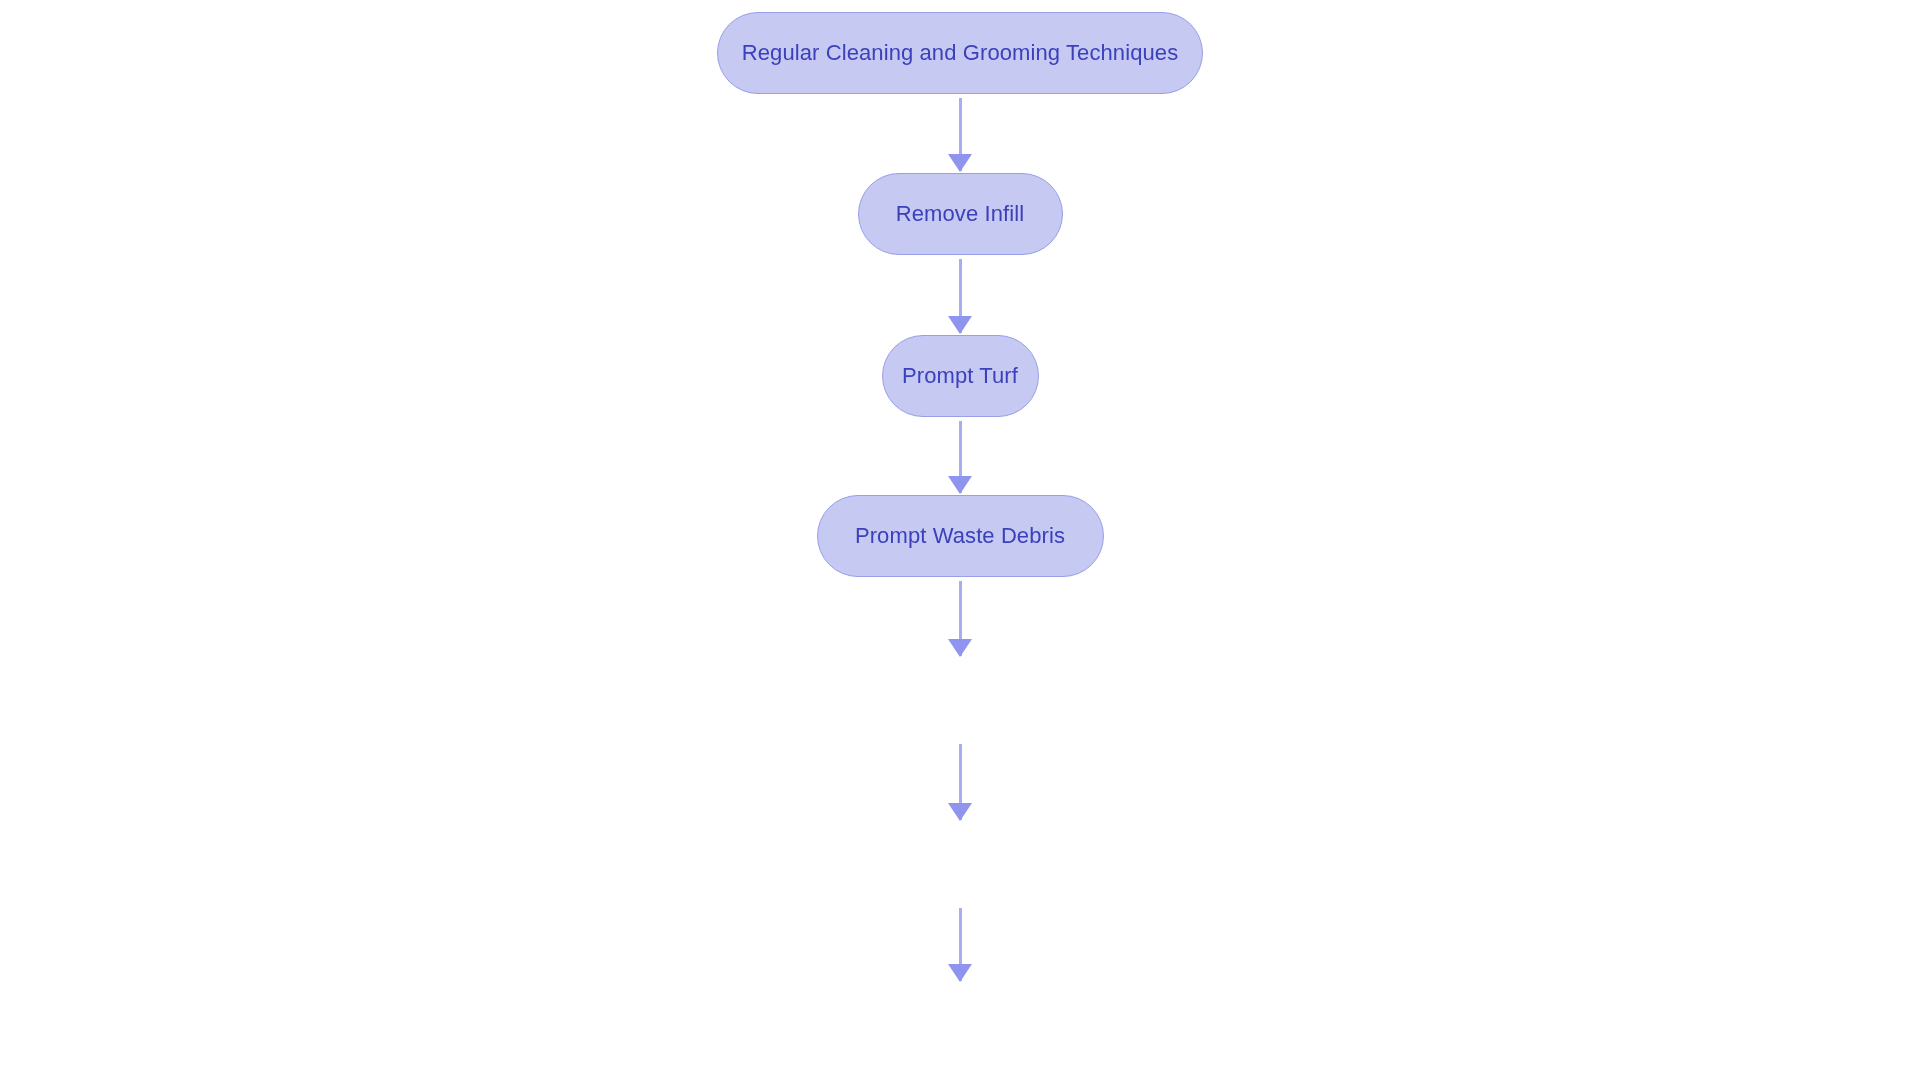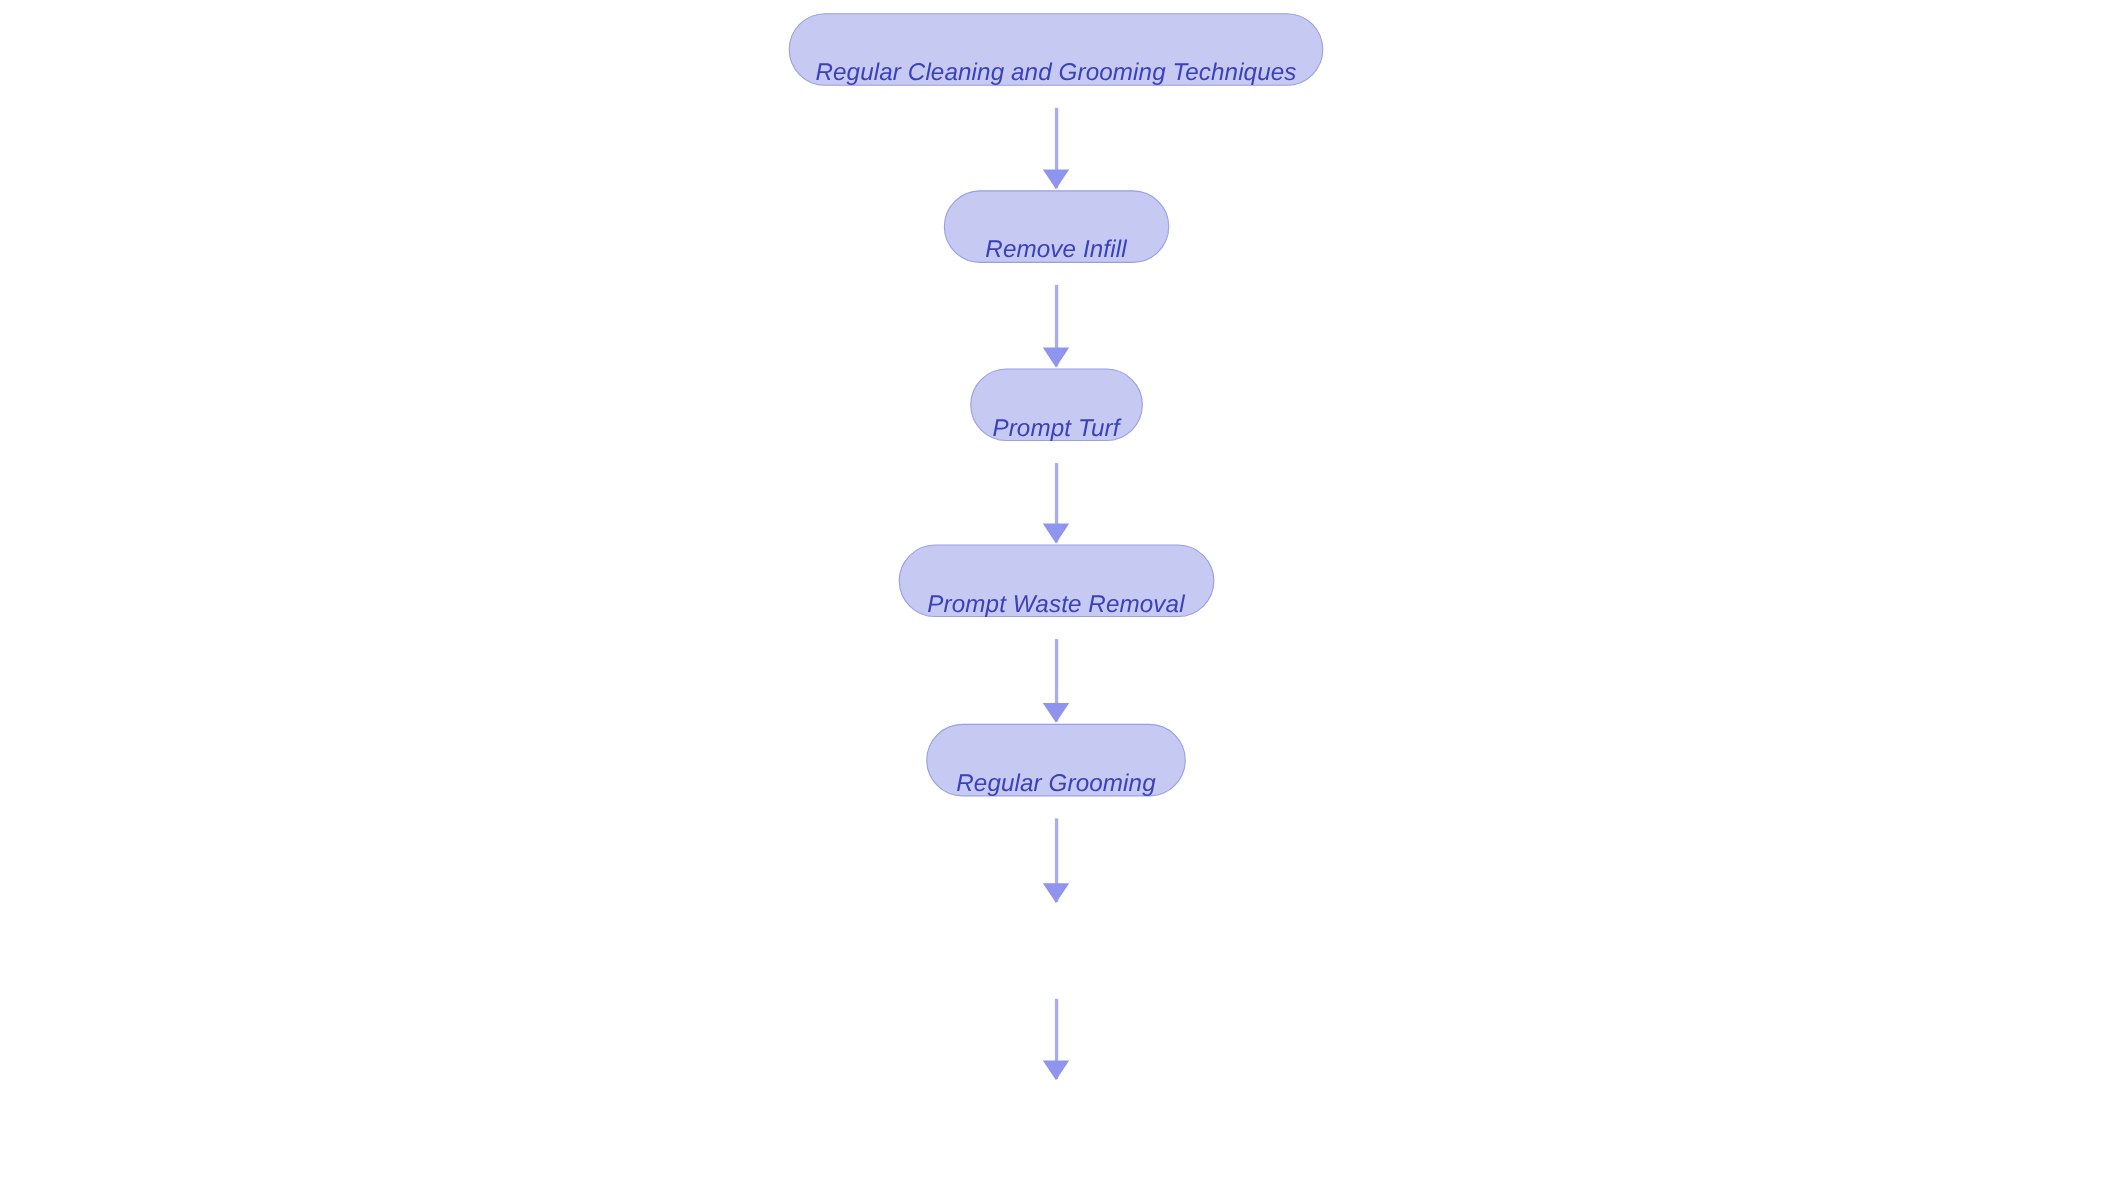--- a/index.html
+++ b/index.html
@@ -18,27 +18,26 @@
   .canvas {
     position: relative;
     width: 1920px;
     height: 1083px;
     background: var(--bg);
     overflow: hidden;
   }
   .node {
     position: absolute;
     display: flex;
-    align-items: flex-end;
+    align-items: center;
     justify-content: center;
     background: var(--node-fill);
     border: 1.5px solid var(--node-border);
     border-radius: 43px;
-    height: 66px;
-    font-style: italic;
+    height: 82px;
   }
   .node-label {
     color: var(--node-text);
     font-size: 22px;
     line-height: 1;
     white-space: nowrap;
     text-align: center;
     letter-spacing: 0.1px;
   }
   .arrow-line {
@@ -74,18 +73,15 @@
     <div class="node" style="left: 717px; top: 12px; width: 486px;">
       <span class="node-label">Regular Cleaning and Grooming Techniques</span>
     </div>
     <div class="node" style="left: 857.5px; top: 173px; width: 205px;">
       <span class="node-label">Remove Infill</span>
     </div>
     <div class="node" style="left: 881.5px; top: 335px; width: 157px;">
       <span class="node-label">Prompt Turf</span>
     </div>
     <div class="node" style="left: 816.5px; top: 495px; width: 287px;">
-      <span class="node-label">Prompt Waste Removal</span>
-    </div>
-    <div class="node" style="left: 842px; top: 658px; width: 236px;">
-      <span class="node-label">Regular Grooming</span>
+      <span class="node-label">Prompt Waste Debris</span>
     </div>
   </div>
 
 </body></html>

